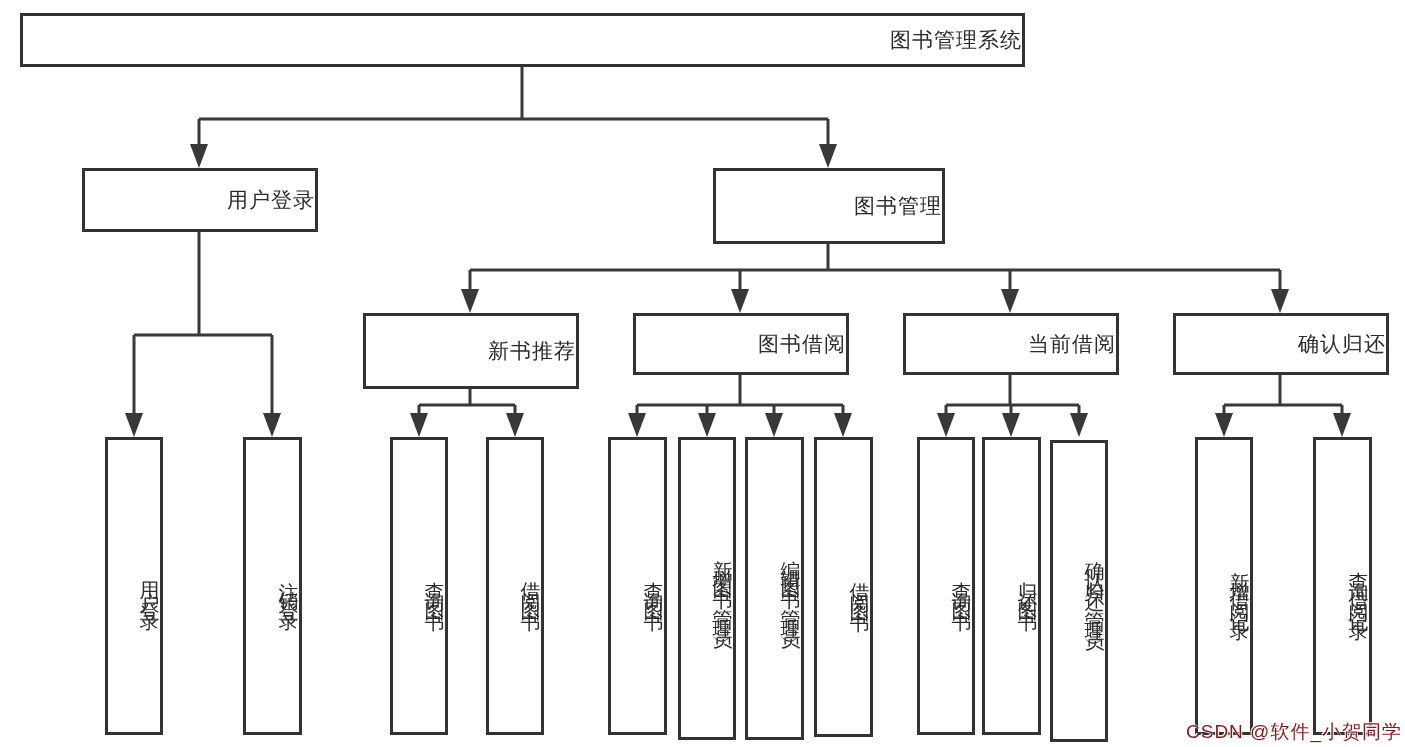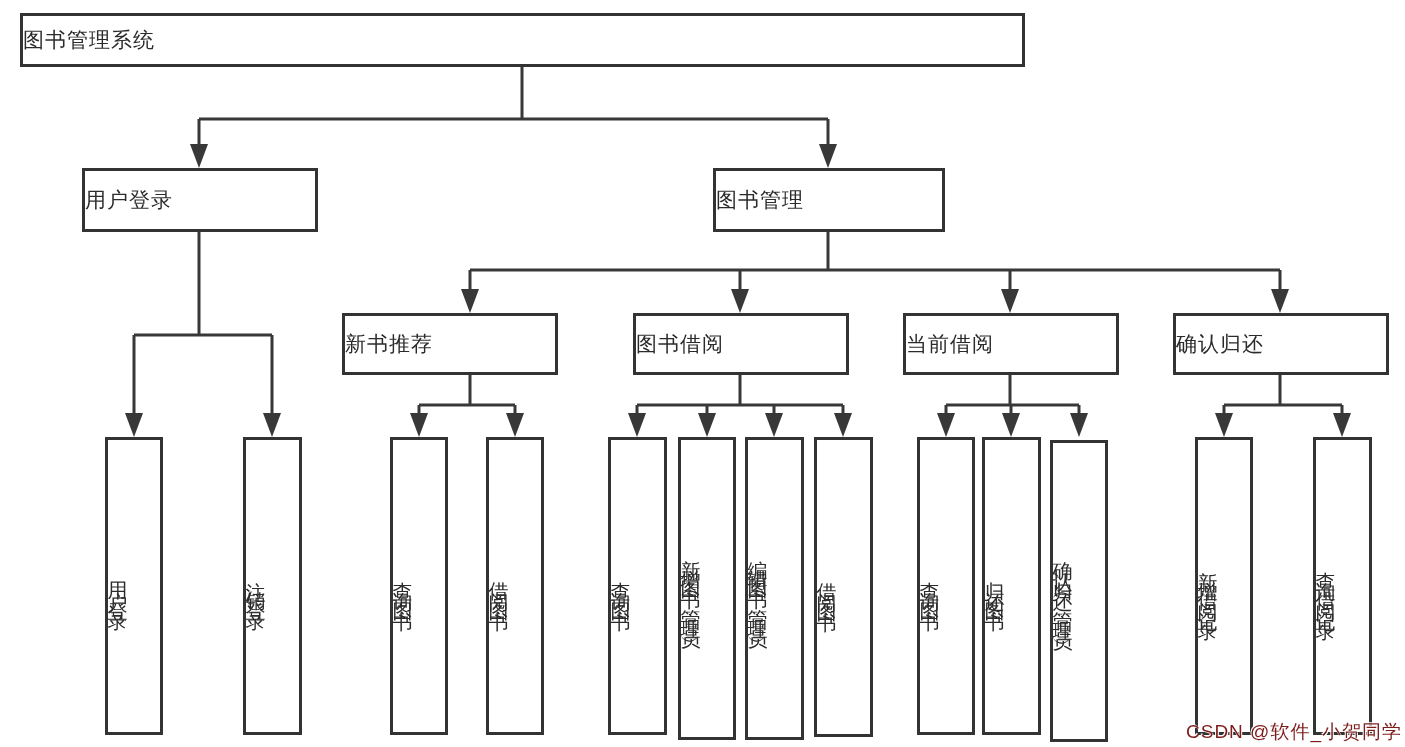--- a/index.html
+++ b/index.html
@@ -3,21 +3,21 @@
 <meta charset="utf-8">
 <style>
   html,body { margin:0; padding:0; background:#ffffff; }
   #stage {
     position:relative; width:1405px; height:747px; background:#ffffff;
     font-family:"Liberation Sans","DejaVu Sans",sans-serif; overflow:hidden;
   }
   #wires { position:absolute; left:0; top:0; width:1405px; height:747px; }
   .box {
     position:absolute; box-sizing:border-box; background:#ffffff;
-    border:3px solid #333333; display:flex; align-items:center; justify-content:flex-start;
+    border:3px solid #333333; display:flex; align-items:center; justify-content:flex-end;
     color:#2b2b2b; z-index:2;
   }
   .h span { font-size:21px; letter-spacing:1px; white-space:nowrap; }
   .v span {
     writing-mode:vertical-rl; text-orientation:mixed;
     font-size:20px; letter-spacing:10px; line-height:1; white-space:nowrap;
   }
   .watermark {
     position:absolute; left:1186px; top:719px; z-index:5; pointer-events:none;
     font-size:19px; color:#7f1d1d; letter-spacing:1px; white-space:nowrap;
@@ -60,25 +60,25 @@
     </g>
   </svg>
 
   <div class="box h" style="left:20px;top:13px;width:1005px;height:54px">
     <span>图书管理系统</span>
   </div>
 
   <div class="box h" style="left:82px;top:168px;width:236px;height:64px">
     <span>用户登录</span>
   </div>
-  <div class="box h" style="left:713px;top:168px;width:232px;height:64px">
+  <div class="box h" style="left:713px;top:168px;width:232px;height:76px">
     <span>图书管理</span>
   </div>
 
-  <div class="box h" style="left:342px;top:313px;width:216px;height:62px">
+  <div class="box h" style="left:363px;top:313px;width:216px;height:76px">
     <span>新书推荐</span>
   </div>
   <div class="box h" style="left:903px;top:313px;width:216px;height:62px">
     <span>当前借阅</span>
   </div>
   <div class="box h" style="left:633px;top:313px;width:216px;height:62px">
     <span>图书借阅</span>
   </div>
   <div class="box h" style="left:1173px;top:313px;width:216px;height:62px">
     <span>确认归还</span>

